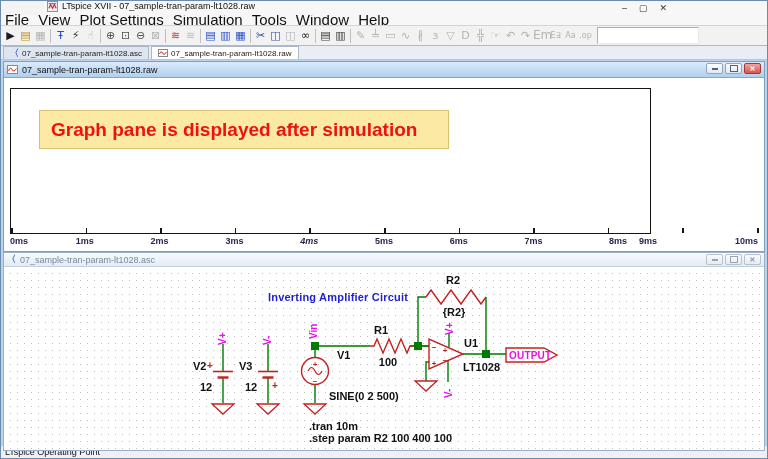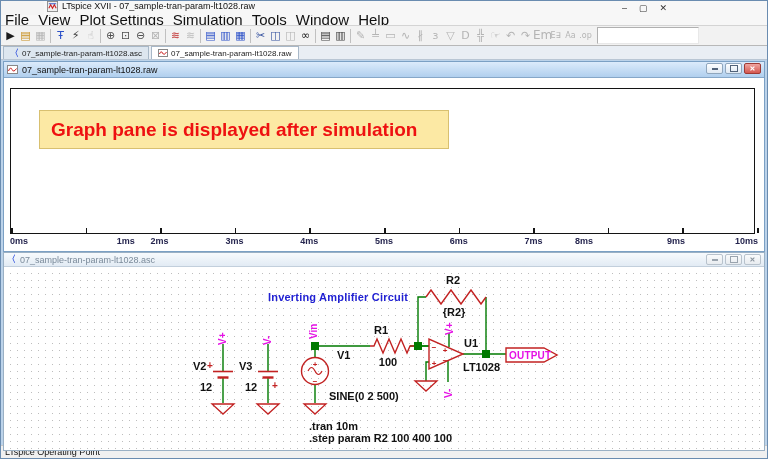--- a/index.html
+++ b/index.html
@@ -49,21 +49,21 @@
   .cbtn .box{width:6px;height:5px;border:1px solid #51637a;}
   .cbtn.close-a{background:linear-gradient(#f0a5a0,#d4574f);border-color:#9e3a34;}
   .cbtn.close-a .x{color:#fff;font-size:7px;line-height:7px;font-weight:bold;}
   .inactive .cbtn{border-color:#b8c2cc;background:linear-gradient(#fafbfc,#e8ecf0);}
   .inactive .cbtn .bar{background:#9aa4ae;}
   .inactive .cbtn .box{border-color:#9aa4ae;}
   .inactive .cbtn .x{color:#8a949e;font-size:7px;line-height:7px;font-weight:bold;}
 
   
   .wave-client{position:relative;height:172px;background:#fff;}
-  .plotbox{position:absolute;left:6px;top:10px;width:745px;height:146px;box-sizing:border-box;border:1px solid #141414;}
+  .plotbox{position:absolute;left:6px;top:10px;width:641px;height:146px;box-sizing:border-box;border:1px solid #141414;}
   .tick{position:absolute;bottom:0;width:1.5px;height:5px;background:#141414;}
   .banner{position:absolute;left:28px;top:21px;width:410px;height:39px;box-sizing:border-box;background:#fce9a4;border:1px solid #d8c070;display:flex;align-items:center;padding-left:11px;}
   .banner span{font-size:19px;font-weight:bold;color:#ee1111;white-space:nowrap;}
   .time-axis{position:absolute;left:0;top:158px;width:100%;height:12px;}
   .tick-label{position:absolute;font-size:9px;font-weight:600;color:#26264f;transform:translateX(-50%);white-space:nowrap;}
   .tick-label.first{transform:none;}
   .tick-label.last{transform:translateX(-100%);}
 
   
   .schem-client{position:relative;height:182px;background:#fff;background-image:radial-gradient(circle,#bdbdbd 0.6px,transparent 0.8px);background-size:7px 7px;background-position:3px 3px;}
@@ -210,29 +210,29 @@
             <div class="tick" style="left: 298.4px;"></div>
             <div class="tick" style="left: 373px;"></div>
             <div class="tick" style="left: 447.6px;"></div>
             <div class="tick" style="left: 522.2px;"></div>
             <div class="tick" style="left: 596.8px;"></div>
             <div class="tick" style="left: 671.4px;"></div>
             <div class="tick" style="left: 746px;"></div>
           </div>
         <div class="time-axis">
             <span class="tick-label first" style="left: 6px;">0ms</span>
-            <span class="tick-label" style="left: 80.8px; margin-left: 41px;">1ms</span>
+            <span class="tick-label" style="left: 80.8px;">1ms</span>
             <span class="tick-label" style="left: 155.6px;">2ms</span>
             <span class="tick-label" style="left: 230.4px;">3ms</span>
-            <span class="tick-label" style="left: 305.2px;">4ms</span>
+            <span class="tick-label" style="left: 305.2px; font-style: italic;">4ms</span>
             <span class="tick-label" style="left: 380px;">5ms</span>
             <span class="tick-label" style="left: 454.8px;">6ms</span>
             <span class="tick-label" style="left: 529.6px;">7ms</span>
-            <span class="tick-label" style="left: 580px;">8ms</span>
-            <span class="tick-label" style="left: 672px;">9ms</span>
+            <span class="tick-label" style="left: 614px;">8ms</span>
+            <span class="tick-label" style="left: 644px;">9ms</span>
             <span class="tick-label last" style="left: 754px;">10ms</span>
           </div>
       </div>
     </div>
 
     <div class="child schem-window">
       <div class="child-titlebar inactive">
         <span class="schem-glyph">〈</span>
         <span class="child-title-text">07_sample-tran-param-lt1028.asc</span>
         <div class="child-controls">

